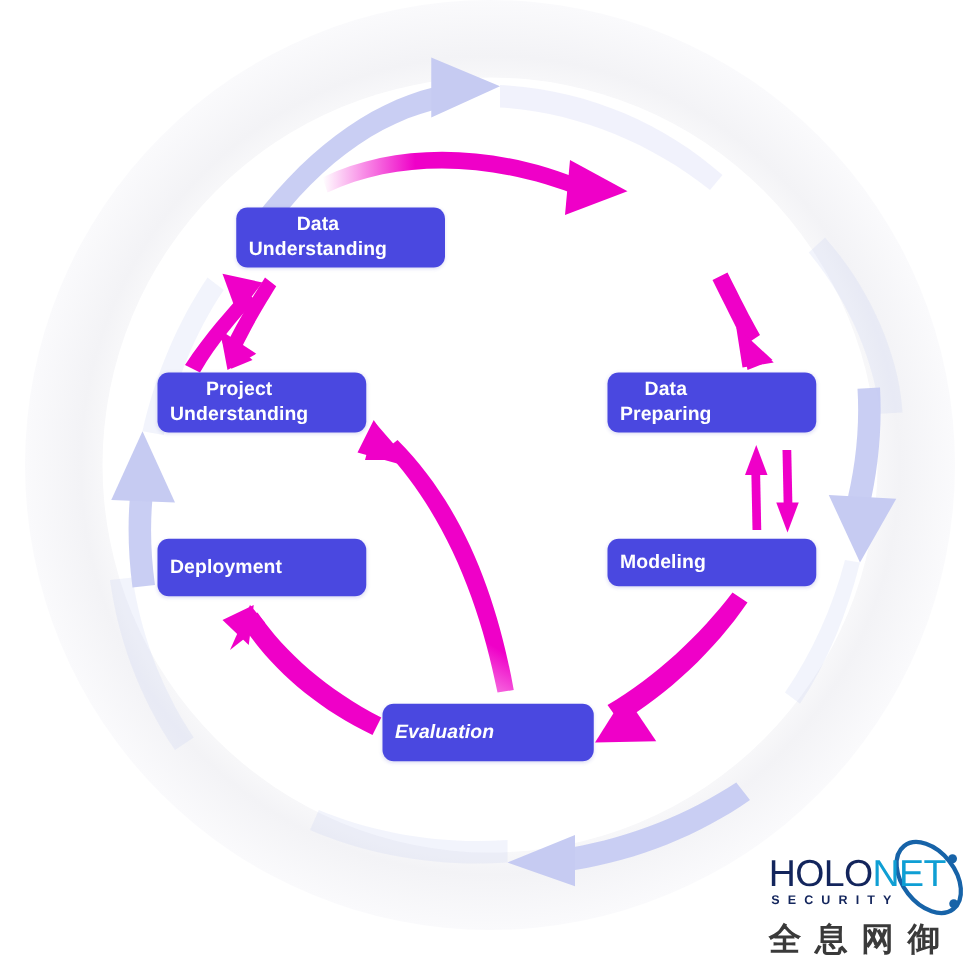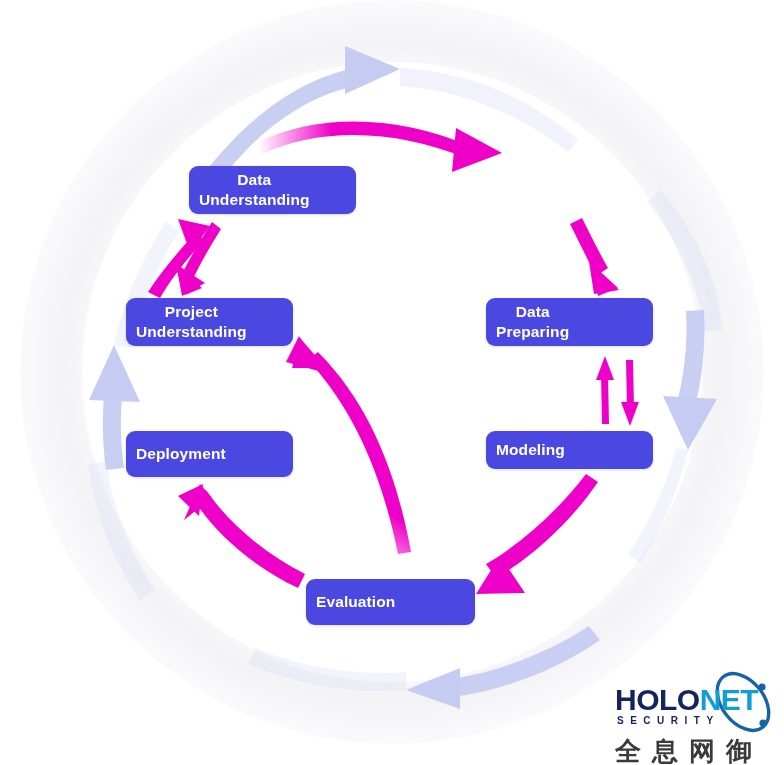--- a/index.html
+++ b/index.html
@@ -52,21 +52,21 @@
     left: 96px;
     top: 0px;
     width: 80px;
     height: 74px;
   }
   #logo-wordmark {
     position: absolute;
     left: 8px;
     top: 17px;
     font-size: 30px;
-    font-weight: bold;
+    font-weight: normal;
     letter-spacing: -0.5px;
     line-height: 1;
   }
   .holo-part { color: #13255c; }
   .net-part { color: #0f9fd4; }
   #logo-sub {
     position: absolute;
     left: 10px;
     top: 47px;
     font-size: 10px;
@@ -213,21 +213,21 @@
   </div>
 
   <div class="node" style="left:126px; top:431px; width:167px; height:46px;">
     <span>Deployment</span>
   </div>
 
   <div class="node" style="left:486px; top:431px; width:167px; height:38px;">
     <span>Modeling</span>
   </div>
 
-  <div class="node" style="left:306px; top:579px; width:169px; height:46px;">
+  <div class="node" style="left:306px; top:563px; width:169px; height:46px;font-style:italic;">
     <span>Evaluation</span>
   </div>
 
   <div id="logo">
     <svg id="logo-orbit" viewBox="0 0 80 74">
       <ellipse cx="40" cy="34" rx="21" ry="32" fill="none" stroke="#1763a8" stroke-width="3.4" transform="rotate(-38 40 34)"></ellipse>
       <circle cx="59" cy="19" r="3.6" fill="#1763a8"></circle>
       <circle cx="60" cy="55" r="3.6" fill="#1763a8"></circle>
     </svg>
     <div id="logo-wordmark">

